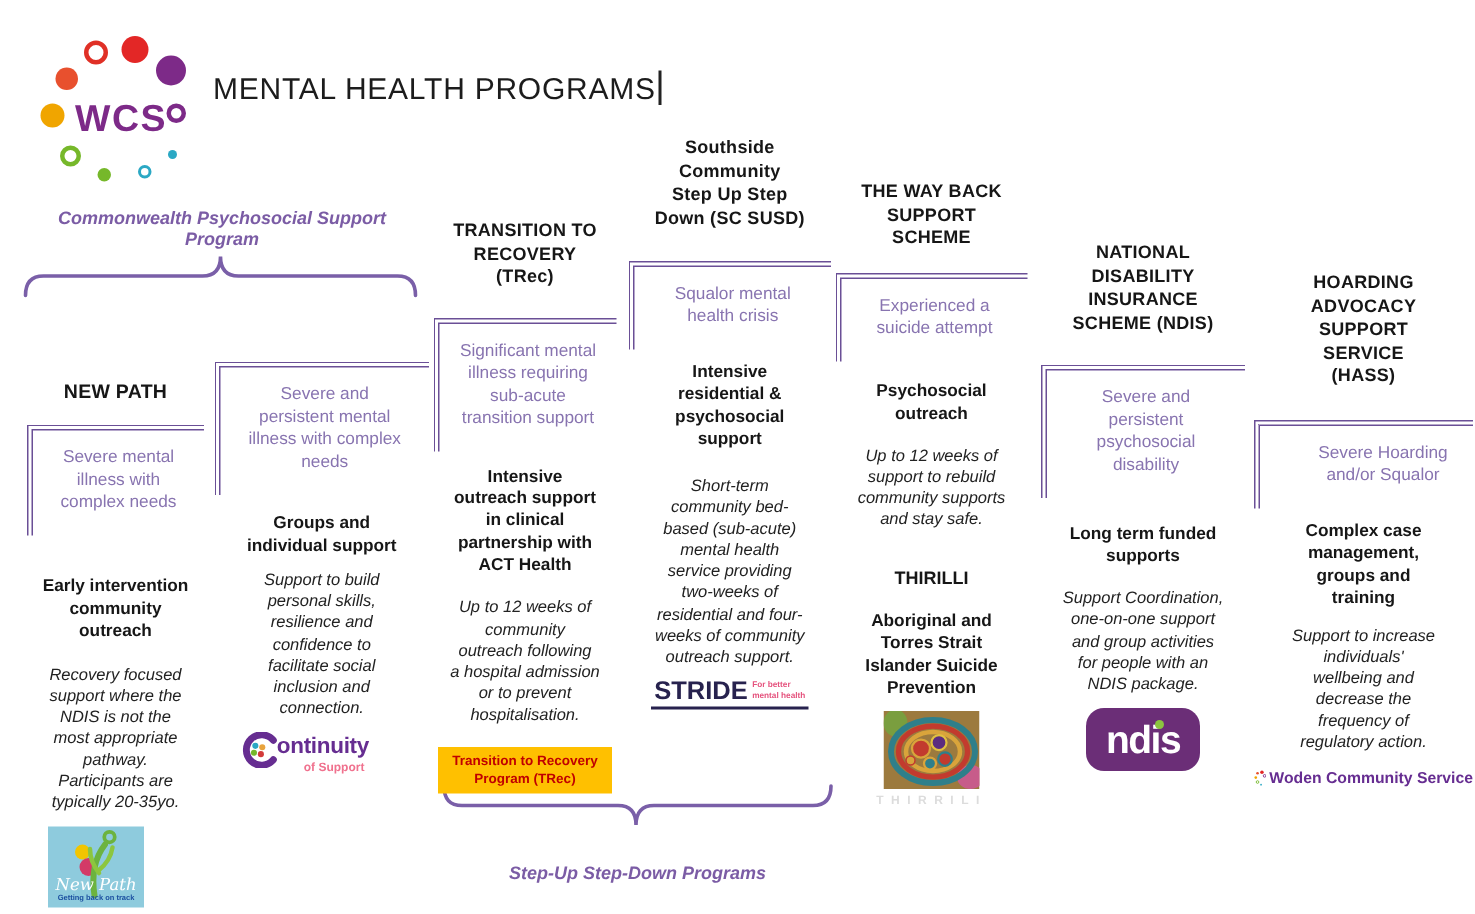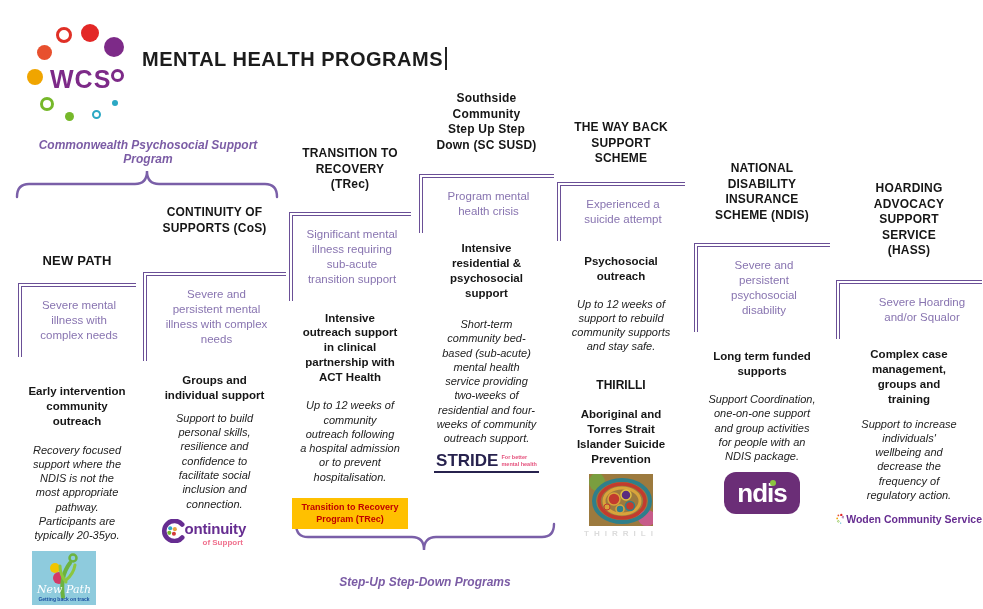--- a/index.html
+++ b/index.html
@@ -4,21 +4,21 @@
 <style>
   html,body{margin:0;padding:0;}
   body{
     width:983px;height:609px;position:relative;overflow:hidden;background:#ffffff;
     font-family:"Liberation Sans",sans-serif;color:#1c1c1c;
   }
   
   .wcs-logo{position:absolute;left:12px;top:8px;width:130px;height:125px;text-decoration:underline;}
   .wcs-text{position:absolute;left:38px;top:57px;font-size:25px;font-weight:bold;
     color:var(--brand_purple);letter-spacing:1px;}
-  .page-title{position:absolute;left:142px;top:47px;font-size:20px;font-weight:bold;
+  .page-title{position:absolute;left:142px;top:47px;font-size:20px;font-weight:normal;
     color:var(--title_black);letter-spacing:.5px;white-space:nowrap;}
   .cursor{display:inline-block;width:2px;height:23px;background:#222;margin-left:2px;vertical-align:-4px;}
   
   .group-label{position:absolute;font-style:italic;font-weight:bold;font-size:12px;
     color:var(--label_purple);text-align:center;}
   .top-label{left:20px;top:138px;width:256px;}
   .bottom-label{left:293px;top:575px;width:264px;}
   .brace{position:absolute;}
   .top-brace{left:14px;top:159px;}
   .bottom-brace{left:293px;top:521px;}
@@ -129,22 +129,20 @@
       <path d="M34,29 C39,25 42,20 43,14" stroke="#8cc63f" stroke-width="3" fill="none" stroke-linecap="round"></path>
       <path d="M34,31 C30,26 28,21 28,15" stroke="#8cc63f" stroke-width="3" fill="none" stroke-linecap="round"></path>
       <circle cx="41" cy="7" r="3.5" fill="none" stroke="#6cb33f" stroke-width="2.5"></circle>
     </svg>
     <div class="np-name">New Path</div>
     <div class="np-tag">Getting back on track</div>
   </div>
 </div>
 
 <div class="col c2">
-  <div class="col-title">CONTINUITY OF
-SUPPORTS (CoS)</div>
   <div class="criteria">Severe and
 persistent mental
 illness with complex
 needs</div>
   <div class="service">Groups and
 individual support</div>
   <div class="desc">Support to build
 personal skills,
 resilience and
 confidence to
@@ -184,21 +182,21 @@
 or to prevent
 hospitalisation.</div>
   <div class="trec-badge">Transition to Recovery Program (TRec)</div>
 </div>
 
 <div class="col c4">
   <div class="col-title">Southside
 Community
 Step Up Step
 Down (SC SUSD)</div>
-  <div class="criteria">Program mental
+  <div class="criteria">Squalor mental
 health crisis</div>
   <div class="service">Intensive
 residential &amp;
 psychosocial
 support</div>
   <div class="desc">Short-term
 community bed-
 based (sub-acute)
 mental health
 service providing

